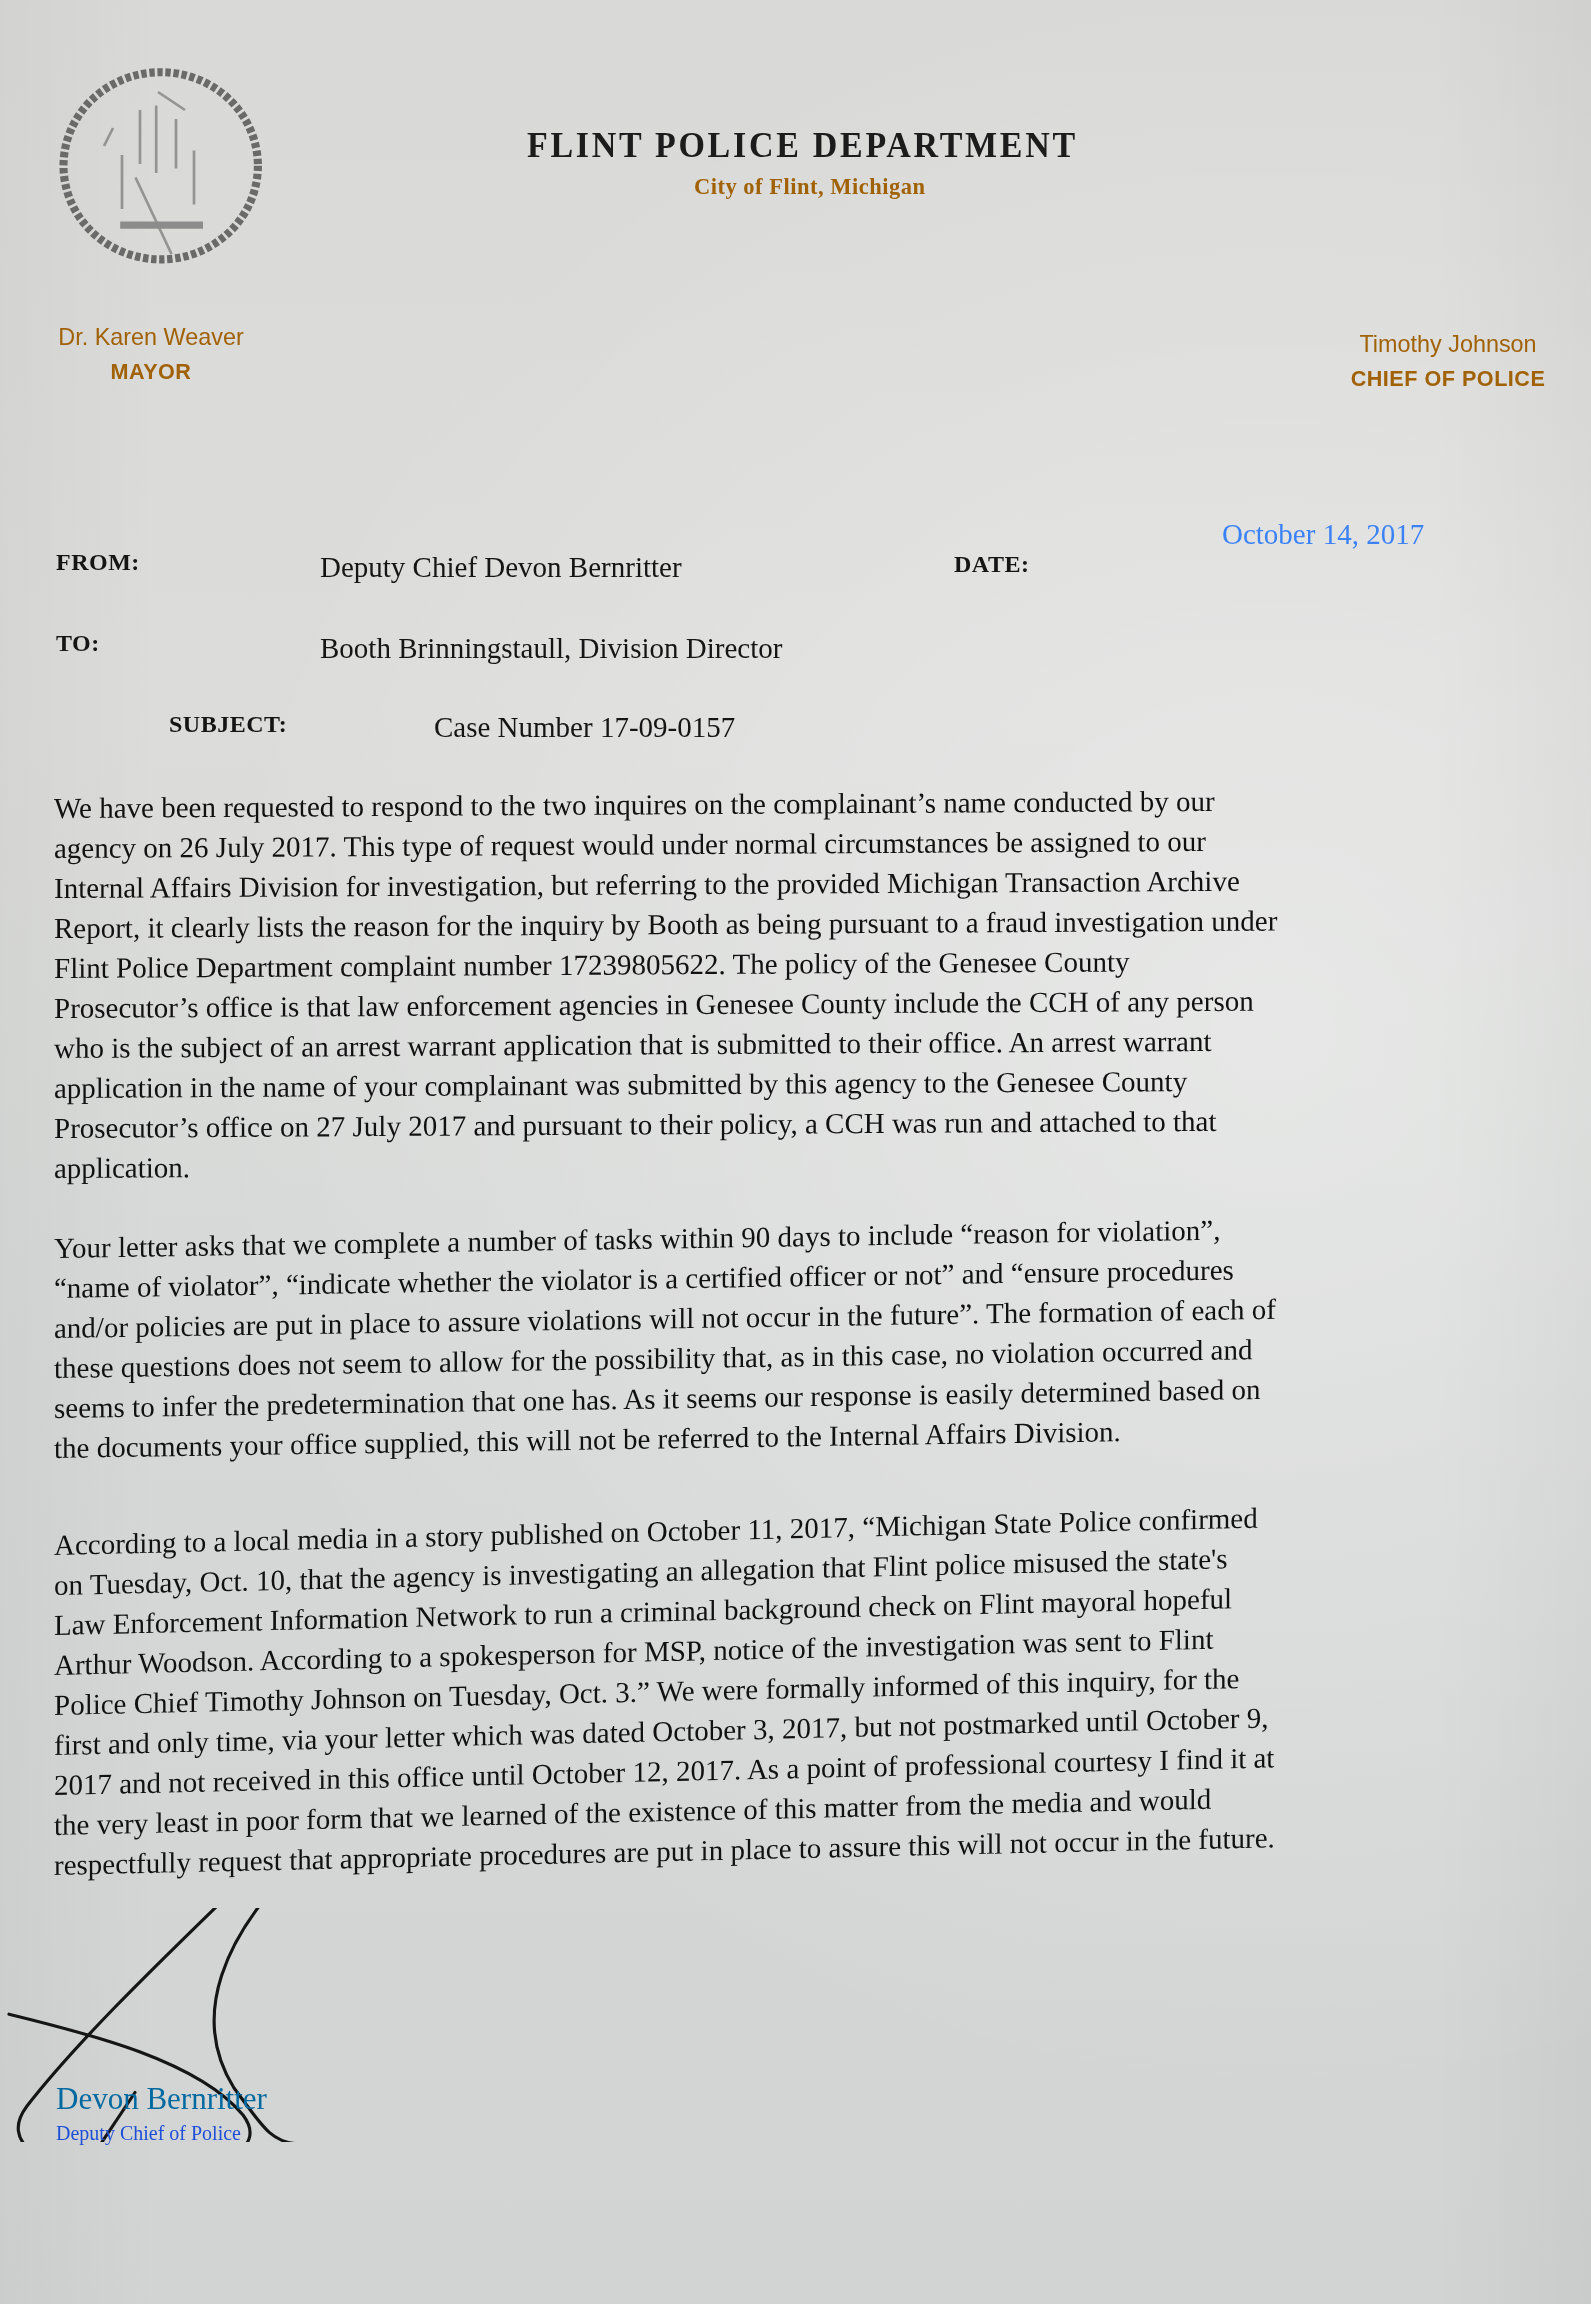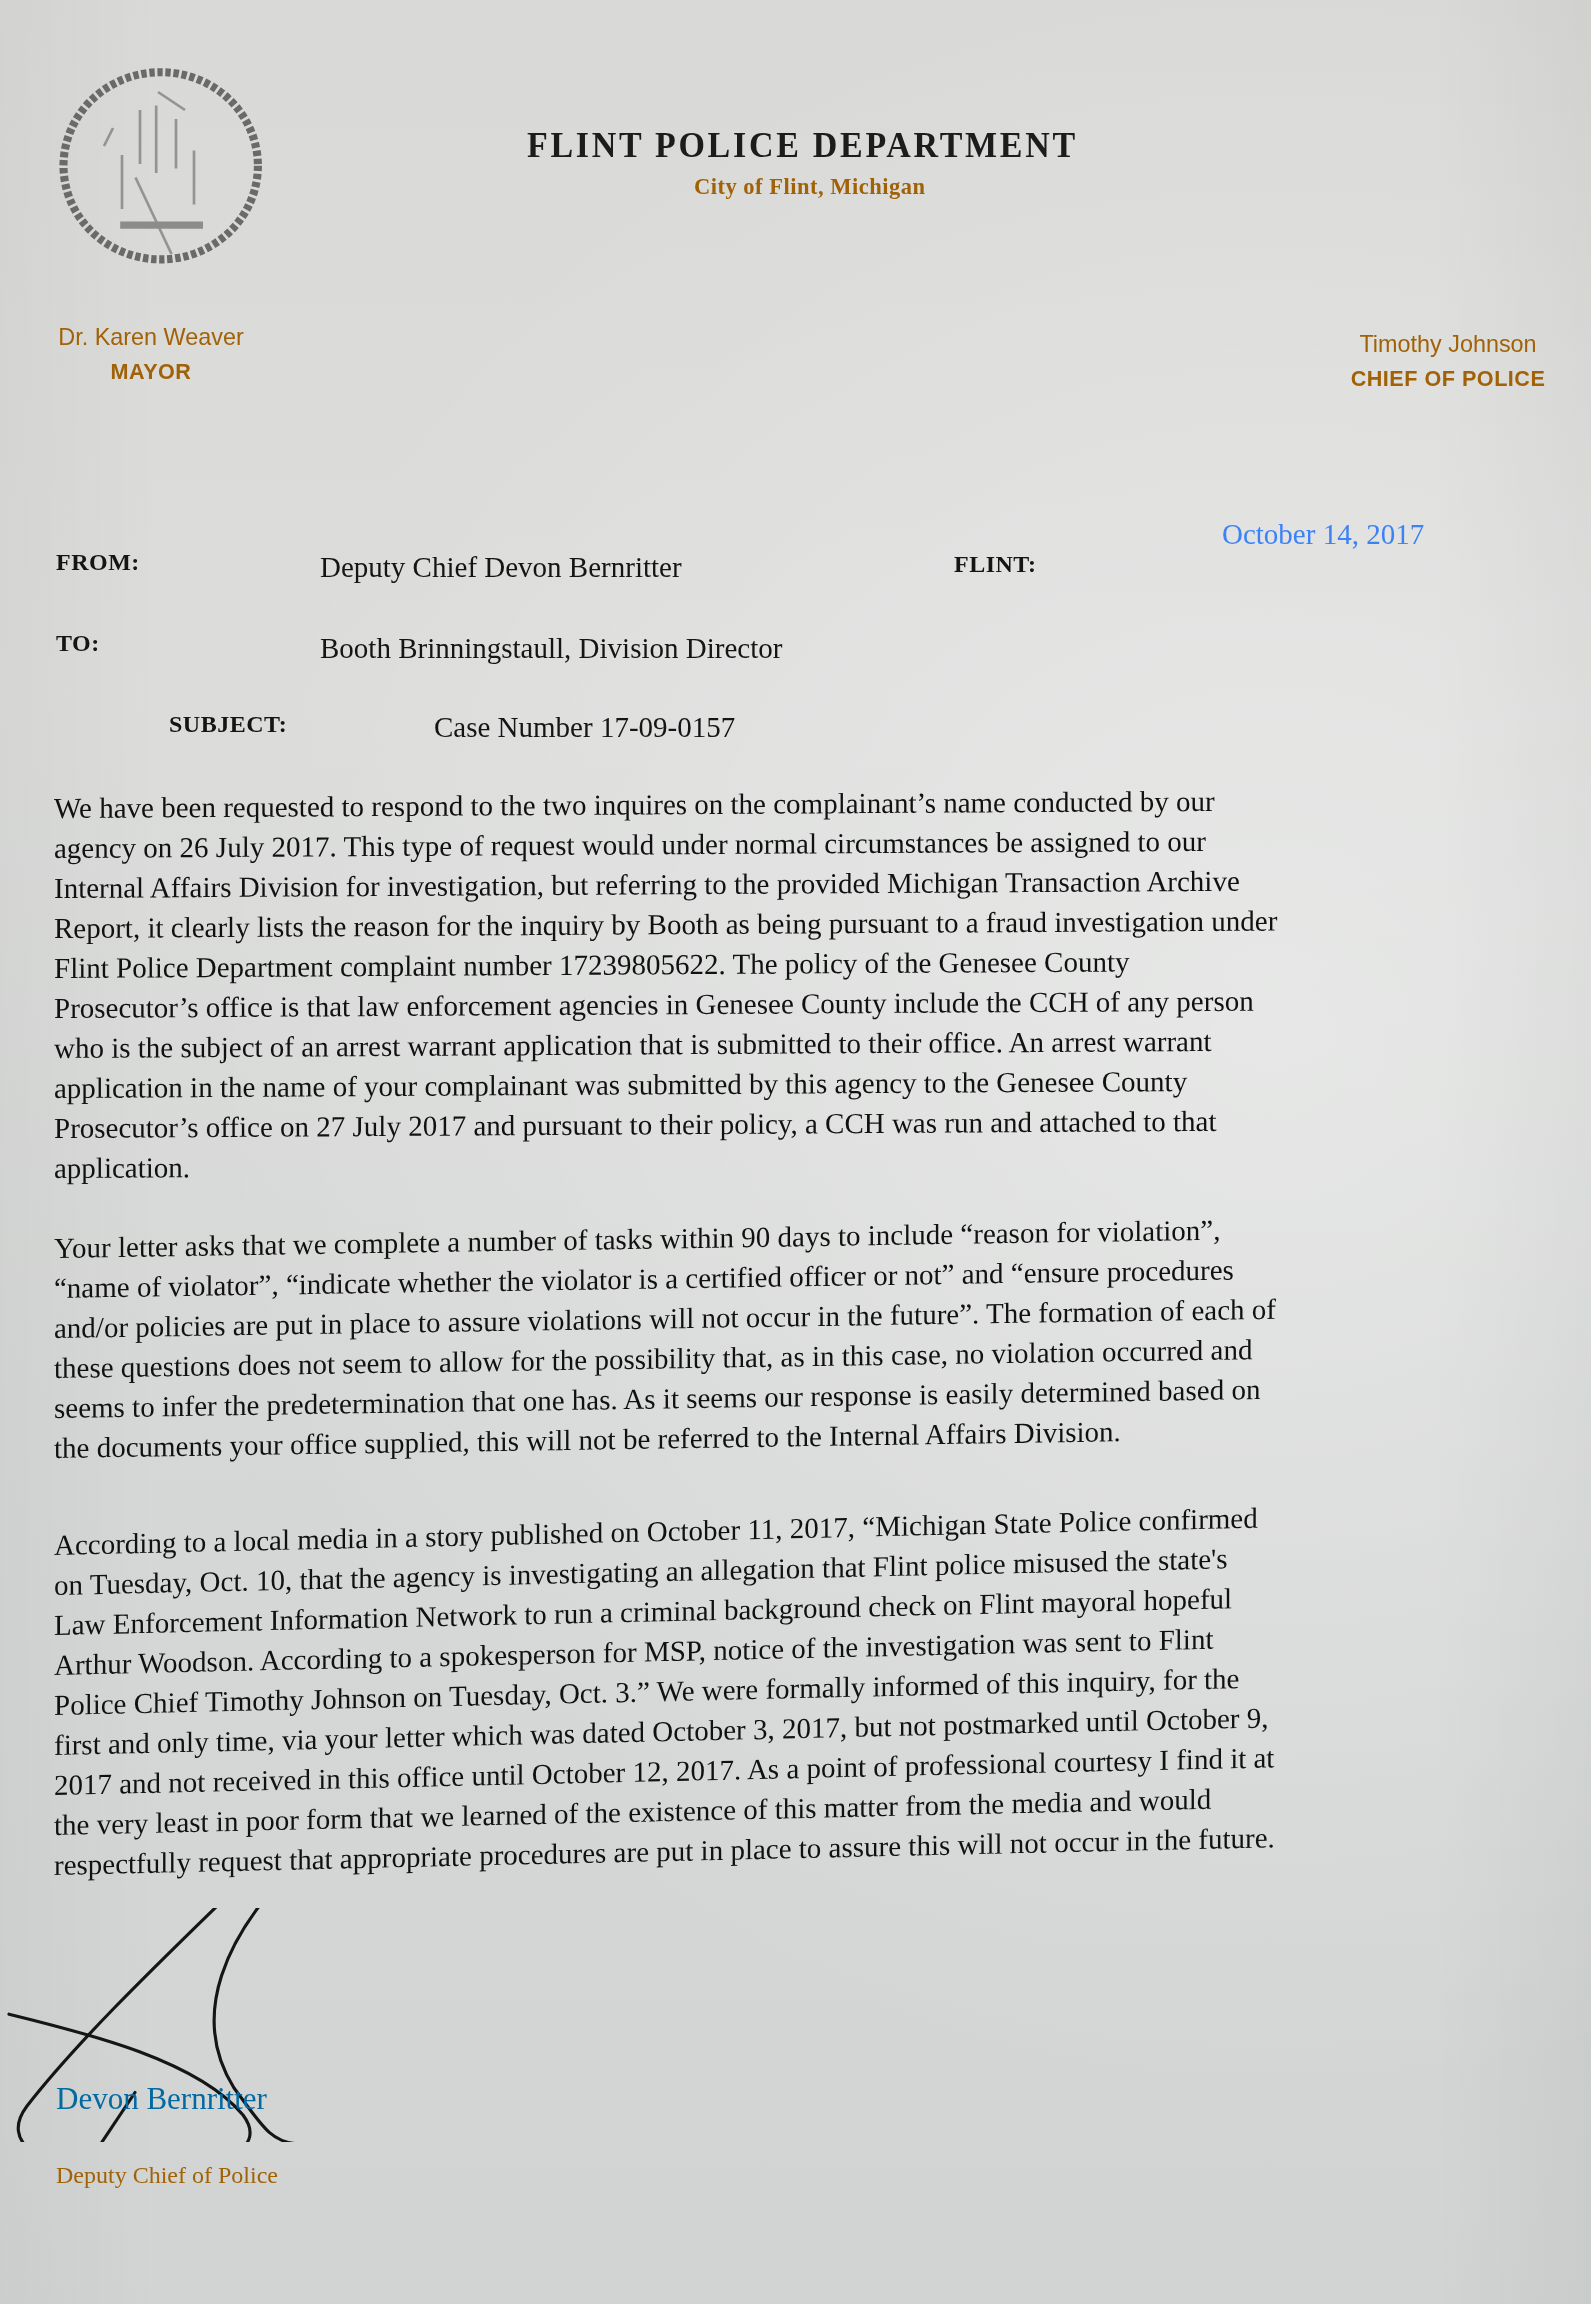--- a/index.html
+++ b/index.html
@@ -49,21 +49,21 @@
     font-size: 29px; line-height: 40px; color: #111;
     transform-origin: left top;
   }
   .p1 { top: 788px; transform: skewY(-0.35deg); }
   .p2 { top: 1228px; transform: skewY(-0.9deg); }
   .p3 { top: 1525px; transform: skewY(-1.3deg); }
   .line { display: block; white-space: nowrap; }
 
   .signature { position: absolute; left: 0; top: 1908px; width: 378px; height: 234px; pointer-events: none; }
   .sig-name { position: absolute; left: 56px; top: 2081px; font-size: 31px; color: #0369a1; }
-  .sig-title { position: absolute; left: 56px; top: 2122px; font-size: 24px; color: #a16207; margin-top: 40px; }
+  .sig-title { position: absolute; left: 56px; top: 2122px; font-size: 20px; color: #1d4ed8; }
 </style>
 </head>
 <body>
 
 <div class="paper-shade"></div>
 
 <svg class="seal" viewBox="0 0 250 240">
   <g fill="none" stroke="#6a6a6a" stroke-width="9" stroke-dasharray="6 3">
     <ellipse cx="123" cy="122" rx="108" ry="104"></ellipse>
   </g>
@@ -87,21 +87,21 @@
   <div class="name">Dr. Karen Weaver</div>
   <div class="role">MAYOR</div>
 </div>
 <div class="official chief">
   <div class="name">Timothy Johnson</div>
   <div class="role">CHIEF OF POLICE</div>
 </div>
 
 <div class="field-label from-label">FROM:</div>
 <div class="field-value from-value">Deputy Chief Devon Bernritter</div>
-<div class="field-label date-label">FLINT:</div>
+<div class="field-label date-label">DATE:</div>
 <div class="field-value date-value">October 14, 2017</div>
 <div class="field-label to-label">TO:</div>
 <div class="field-value to-value">Booth Brinningstaull, Division Director</div>
 <div class="field-label subject-label">SUBJECT:</div>
 <div class="field-value subject-value">Case Number 17-09-0157</div>
 
 <div class="body-text p1">
   <span class="line">We have been requested to respond to the two inquires on the complainant’s name conducted by our</span>
   <span class="line">agency on 26 July 2017. This type of request would under normal circumstances be assigned to our</span>
   <span class="line">Internal Affairs Division for investigation, but referring to the provided Michigan Transaction Archive</span>

